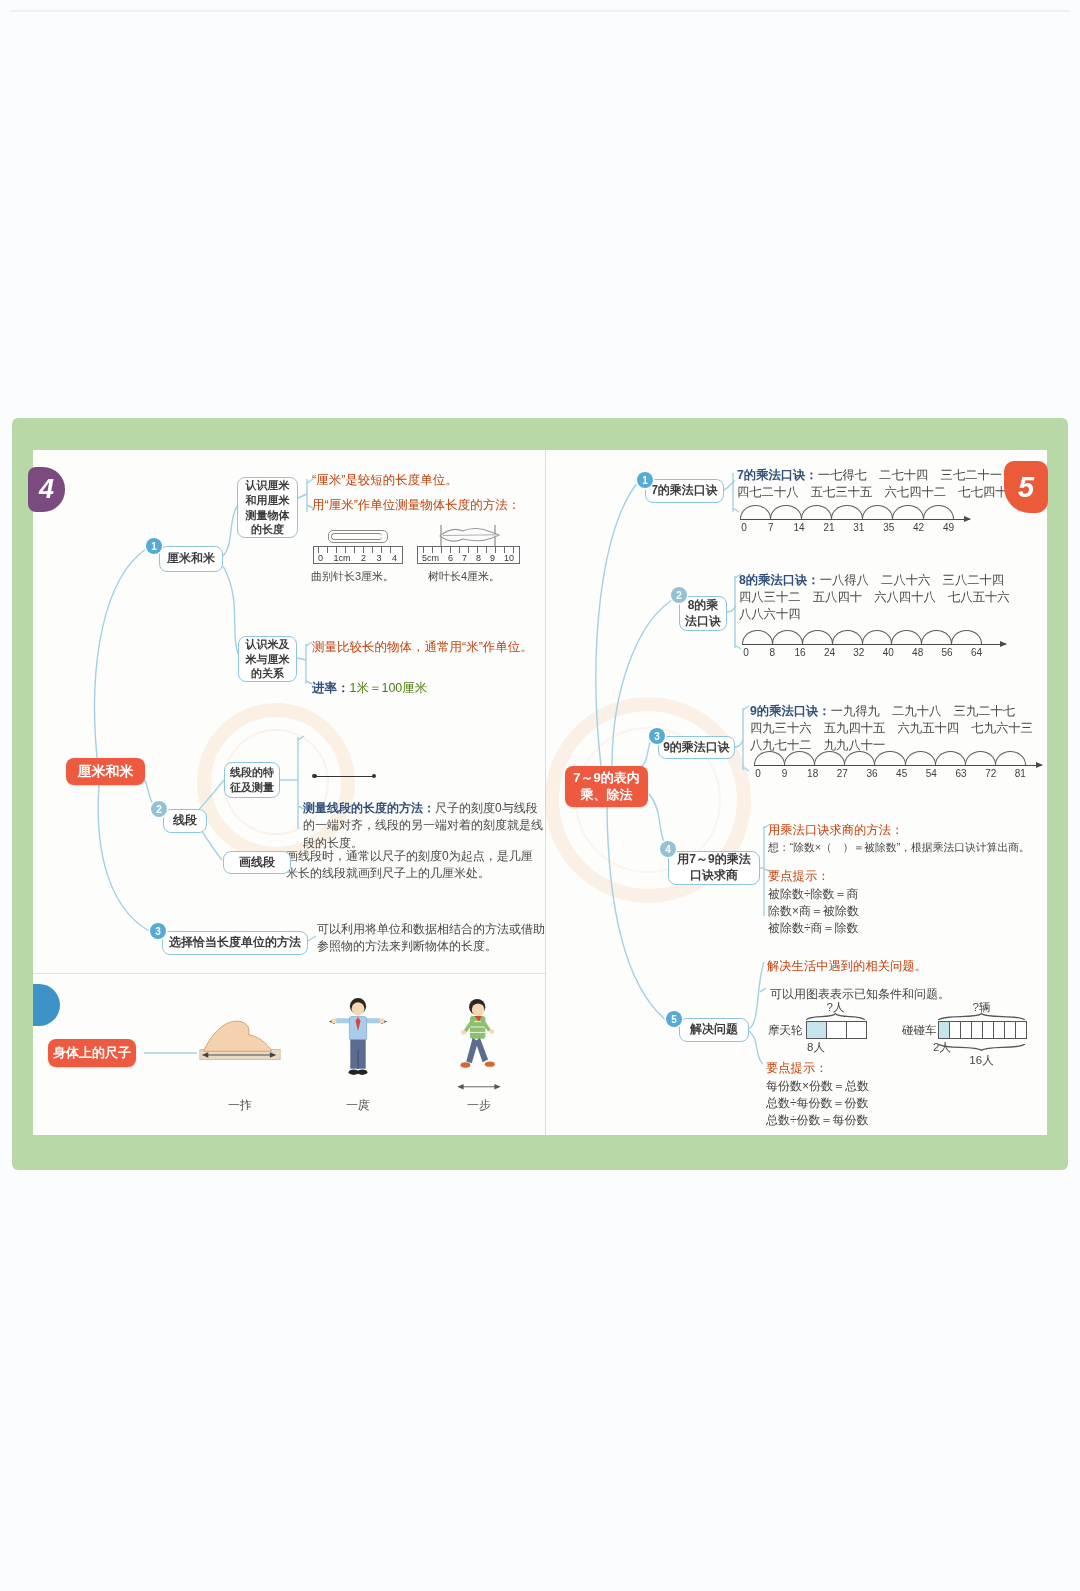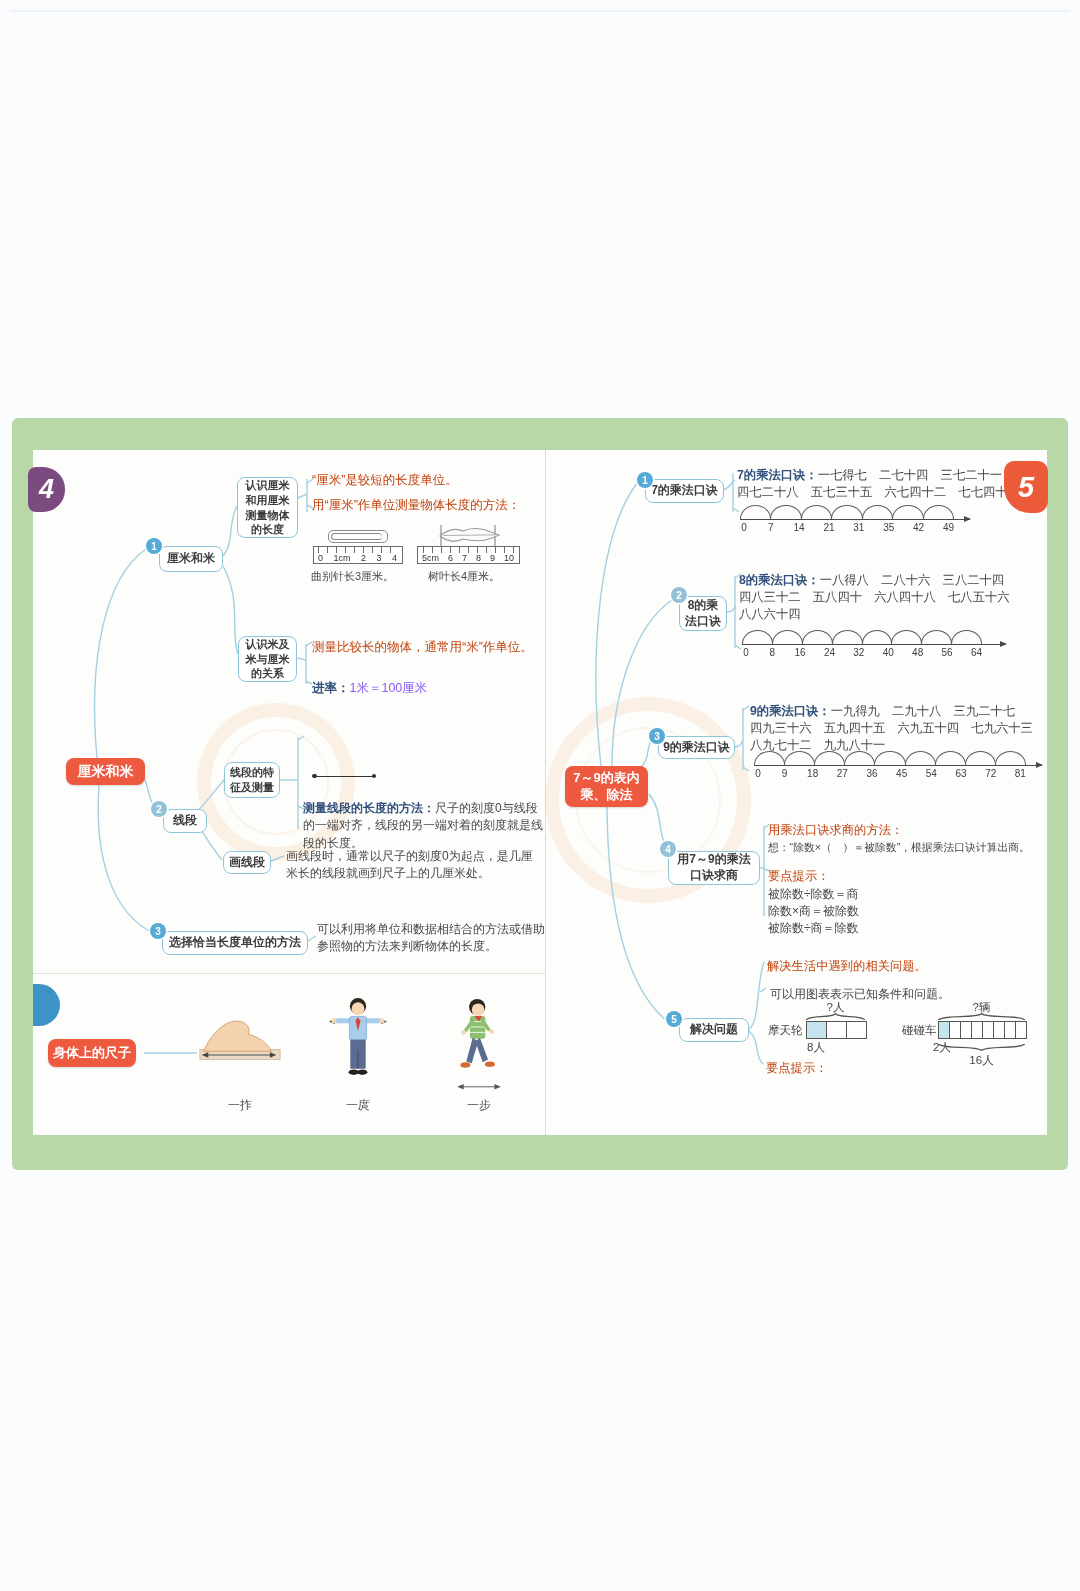--- a/index.html
+++ b/index.html
@@ -25,21 +25,21 @@
     white-space:pre-line;line-height:1.32;z-index:5;padding:1px 3px;box-sizing:border-box;}
   .num-circle{position:absolute;width:16px;height:16px;border-radius:50%;background:#55abd5;color:#fff;
     display:flex;align-items:center;justify-content:center;font-size:10px;font-weight:bold;z-index:7;
     box-shadow:0 0 0 1.5px #ffffff;}
   .num-circle.light{background:#93c2d8;}
 
   .note{position:absolute;font-size:12px;line-height:1.45;color:#464646;z-index:4;}
   .lead{color:#31507c;font-weight:bold;}
   .pre{white-space:pre-line;}
   .navy{color:#c2410c;font-weight:normal;}
-  .gray{color:#8b5cf6;}
+  .gray{color:#4d7c0f;}
 
   
   .numline{position:absolute;z-index:4;--pad:16px;}
   .arcs{display:flex;align-items:flex-end;height:14px;margin-right:var(--pad);}
   .arc{flex:1;height:13px;border:1.1px solid #5c5c5c;border-bottom:none;
     border-top-left-radius:50% 100%;border-top-right-radius:50% 100%;}
   .arc + .arc{margin-left:-1px;}
   .axis{position:relative;height:0;border-top:1.3px solid #4a4a4a;}
   .axis::after{content:"";position:absolute;right:-1px;top:-4px;
     border-left:7px solid #4a4a4a;border-top:3.3px solid transparent;border-bottom:3.3px solid transparent;}
@@ -206,21 +206,21 @@
   <div class="num-circle light" style="left:151px;top:801px;">2</div>
   <div class="mm-node" style="left:163px;top:809px;width:44px;height:24px;font-size:12px;">线段</div>
 
   <div class="mm-node" style="left:224px;top:762px;width:56px;height:36px;font-size:11px;">线段的特
 征及测量</div>
   <div class="seg" style="left:313px;top:776px;width:62px;"></div>
   <div class="note" style="left:303px;top:800px;width:242px;">
     <span class="lead">测量线段的长度的方法：</span><span class="pre">尺子的刻度0与线段的一端对齐，线段的另一端对着的刻度就是线段的长度。</span>
   </div>
 
-  <div class="mm-node" style="left:223px;top:851px;width:48px;height:23px;font-size:12px;">画线段</div>
+  <div class="mm-node" style="left:223px;top:851px;width:68px;height:23px;font-size:12px;">画线段</div>
   <div class="note" style="left:286px;top:848px;width:256px;">画线段时，通常以尺子的刻度0为起点，是几厘米长的线段就画到尺子上的几厘米处。</div>
 
   <div class="num-circle" style="left:150px;top:923px;">3</div>
   <div class="mm-node" style="left:162px;top:931px;width:146px;height:24px;font-size:12px;">选择恰当长度单位的方法</div>
   <div class="note" style="left:317px;top:921px;width:228px;">可以利用将单位和数据相结合的方法或借助参照物的方法来判断物体的长度。</div>
 
   <div class="tab-blue"></div>
   <div class="root-node" style="left:48px;top:1039px;width:88px;height:28px;font-size:13px;">身体上的尺子</div>
 
   <svg class="illus" style="left:198px;top:1012px;" width="84" height="58" viewBox="0 0 90 62">
@@ -419,13 +419,18 @@
       <div class="cell"></div>
       <div class="cell"></div>
     </div>
   <div class="dlabel" style="left:933px;top:1040px;">2人</div>
   <svg class="brace" style="left:938px;top:1044px;" width="87" height="7" viewBox="0 0 100 10" preserveAspectRatio="none">
     <path d="M0,0 C8,8 42,2 50,9 C58,2 92,8 100,0" fill="none" stroke="#555" stroke-width="1.8"></path>
   </svg>
   <div class="dlabel dcenter" style="left:938px;top:1053px;width:87px;">16人</div>
 
   <div class="note navy" style="left:766px;top:1060px;font-size:12.3px;">要点提示：</div>
+  <div class="note" style="left:766px;top:1078px;width:260px;line-height:1.4;">
+      <div class="tip">每份数×份数＝总数</div>
+      <div class="tip">总数÷每份数＝份数</div>
+      <div class="tip">总数÷份数＝每份数</div>
+    </div>
 </div>
 
 </body></html>

